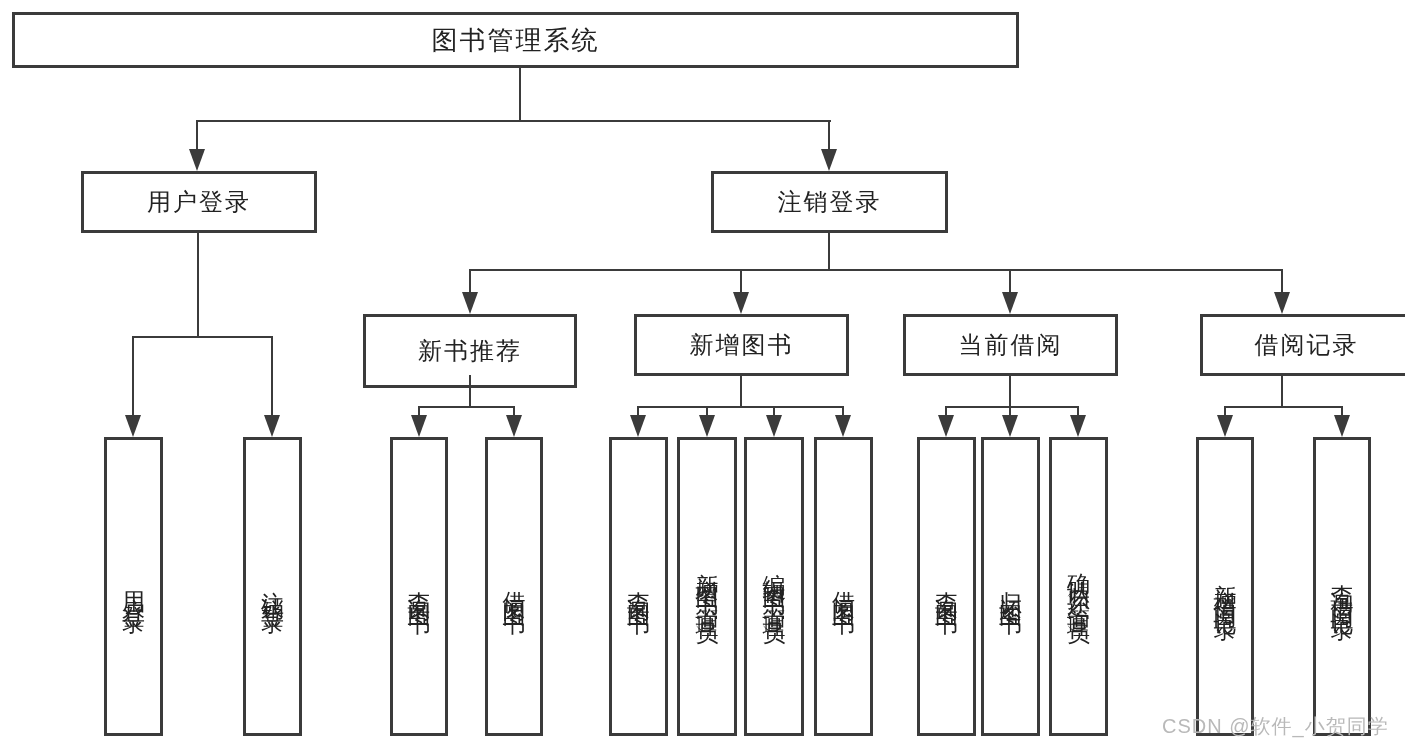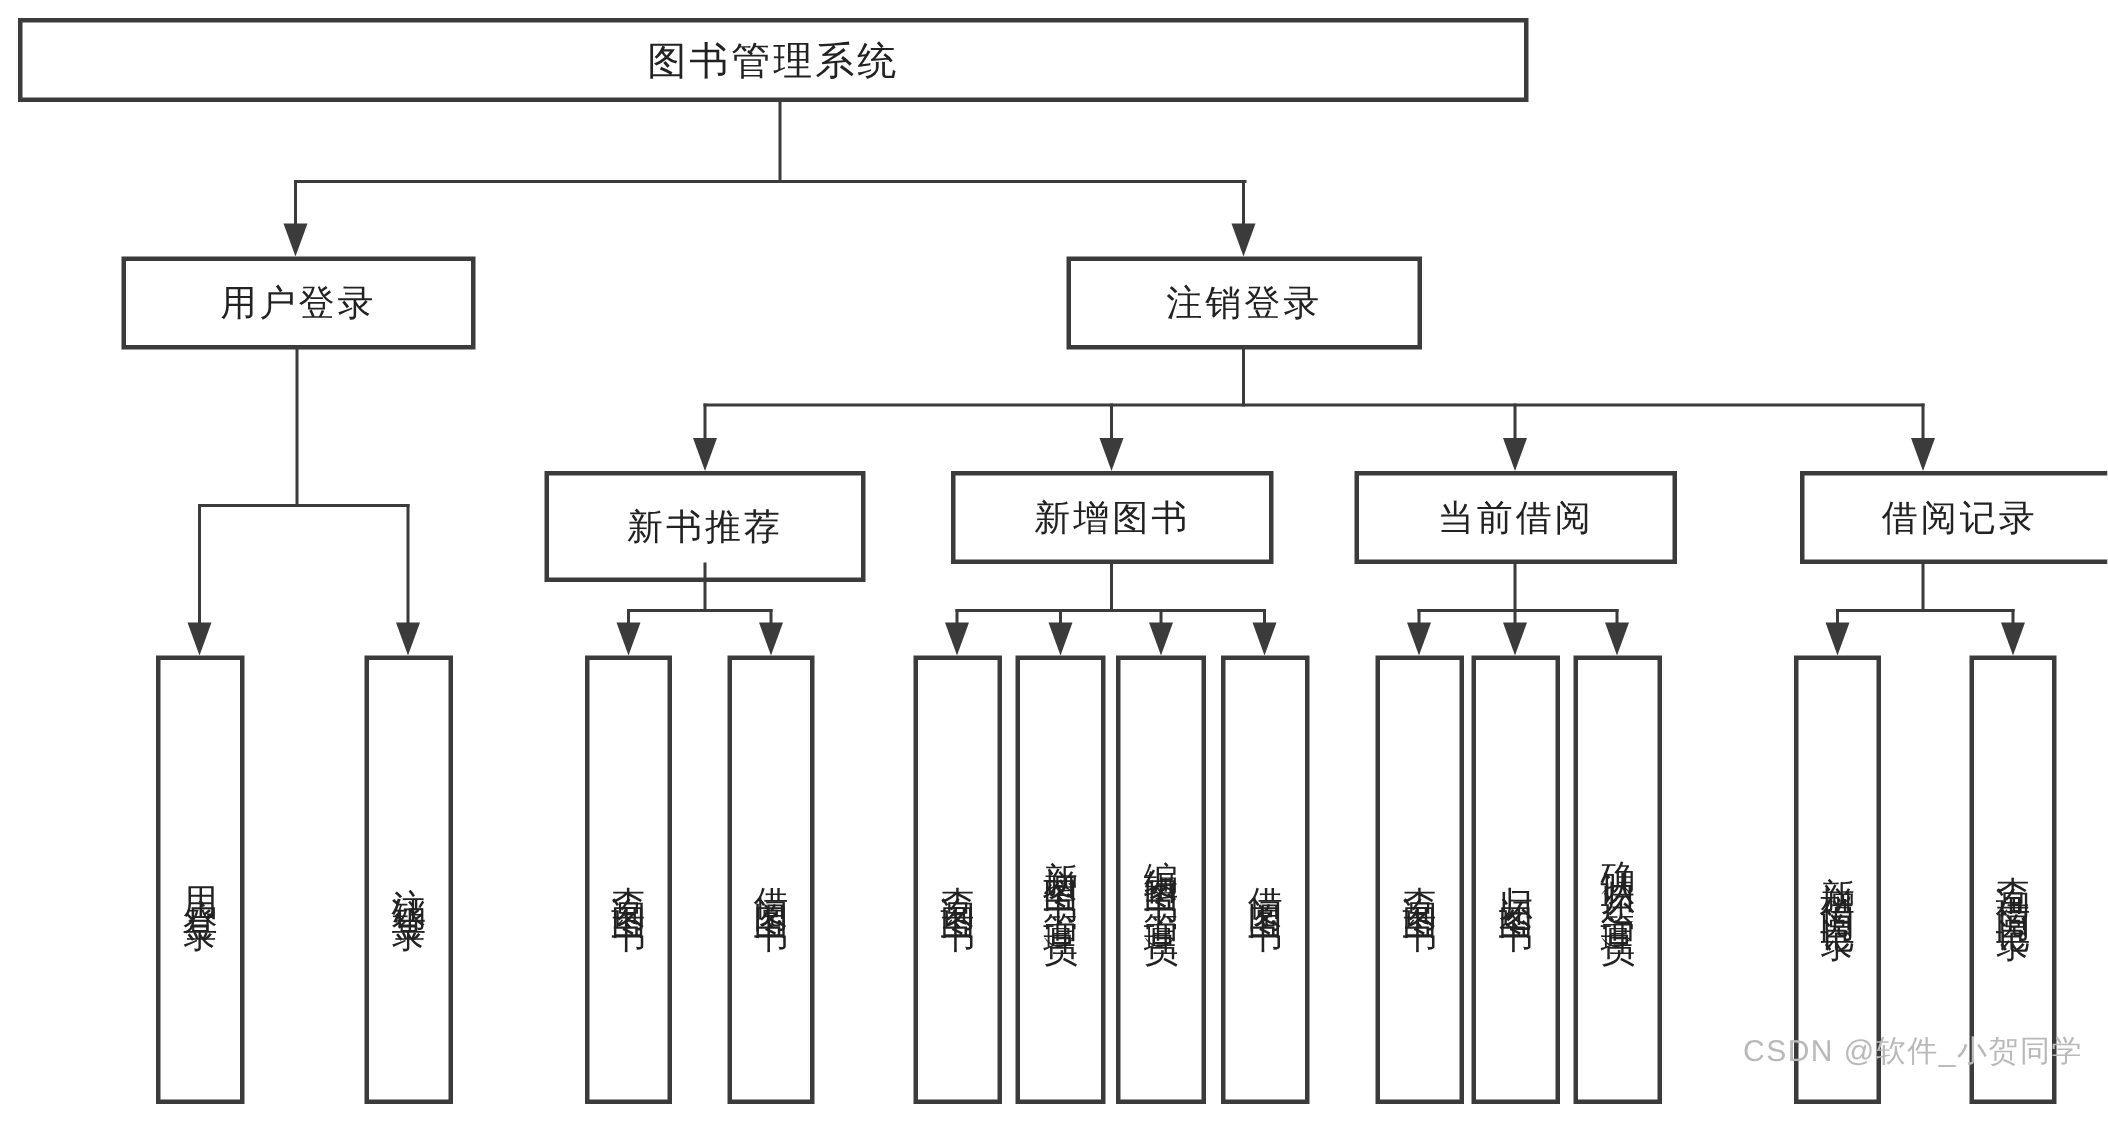--- a/index.html
+++ b/index.html
@@ -22,21 +22,21 @@
     white-space:normal;padding:8px 0;
   }
   .vline{position:absolute;width:2px;background:var(--line,#3b3b3b);}
   .hline{position:absolute;height:2px;background:var(--line,#3b3b3b);}
   .arrow{
     position:absolute;width:0;height:0;
     border-left:8px solid transparent;border-right:8px solid transparent;
     border-top:22px solid var(--line,#3b3b3b);
   }
   .watermark{
-    position:absolute;left:1162px;top:687px;z-index:5;
+    position:absolute;left:1162px;top:713px;z-index:5;
     font-size:20px;color:var(--wm,#b9b9b9);white-space:nowrap;letter-spacing:1px;
   }
 </style>
 </head>
 <body>
 
 <div id="canvas">
 
   <div class="box root" style="left:12px;top:12px;width:1007px;height:56px;">图书管理系统</div>
 

